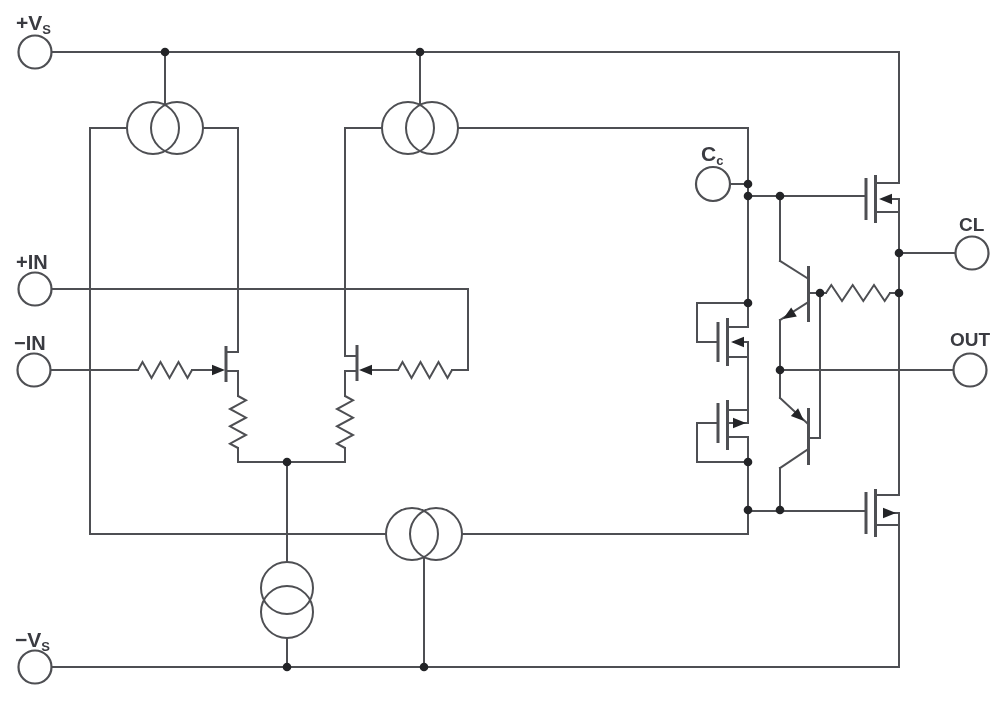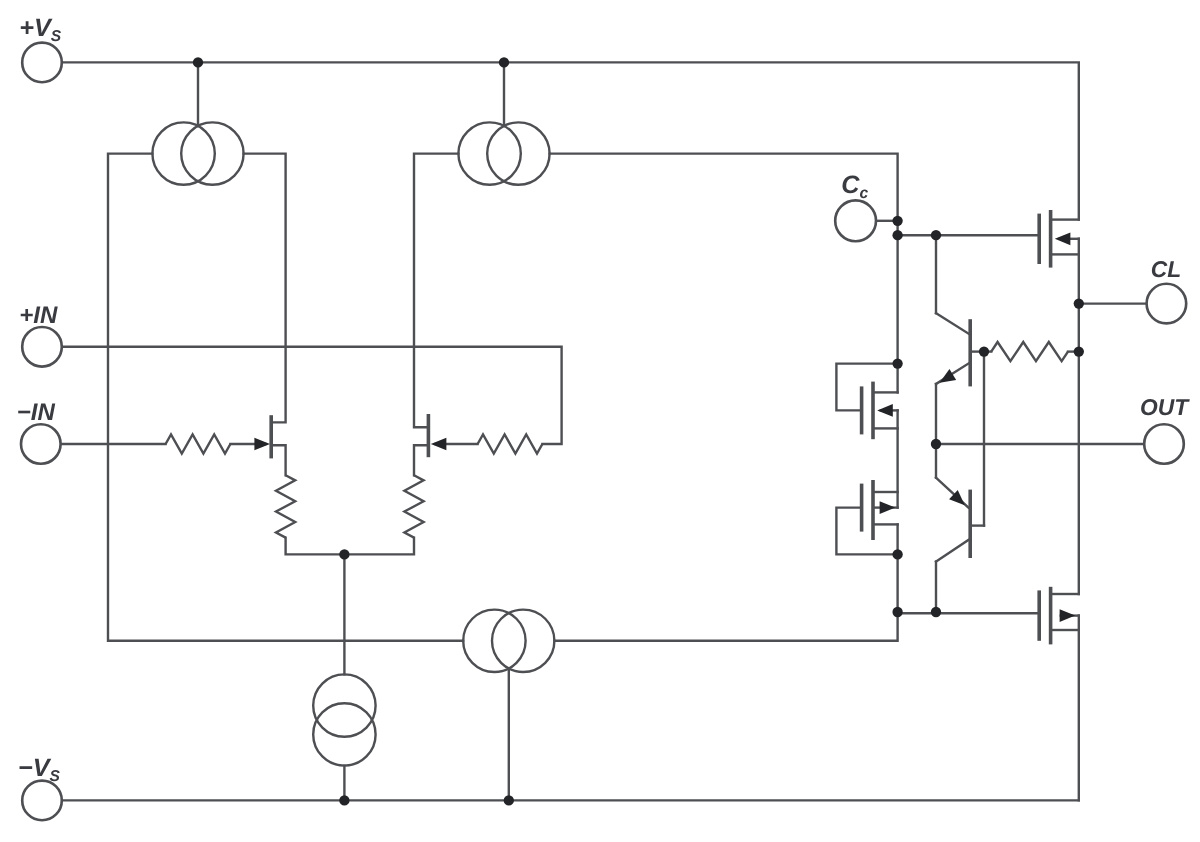--- a/index.html
+++ b/index.html
@@ -1,17 +1,17 @@
 <!DOCTYPE html>
 <html><head>
 <meta charset="utf-8">
 <style>
   html,body{margin:0;padding:0;background:#ffffff;}
   .stage{position:relative;width:1000px;height:702px;background:#ffffff;overflow:hidden;
-         font-family:"Liberation Sans",sans-serif;font-style:italic;}
+         font-family:"Liberation Sans",sans-serif;}
   svg{display:block;width:100%;height:100%;}
   text{font-family:"Liberation Sans",sans-serif;font-weight:700;}
 </style>
 </head>
 <body>
 
 <div class="stage">
   <svg xmlns="http://www.w3.org/2000/svg" viewBox="0 0 1000 702">
       <polyline points="52,52 899,52 899,183" fill="none" stroke="#4e4f53" stroke-width="2" stroke-linecap="square" stroke-linejoin="miter"></polyline>
       <polyline points="165,52 165,105" fill="none" stroke="#4e4f53" stroke-width="2" stroke-linecap="square" stroke-linejoin="miter"></polyline>

